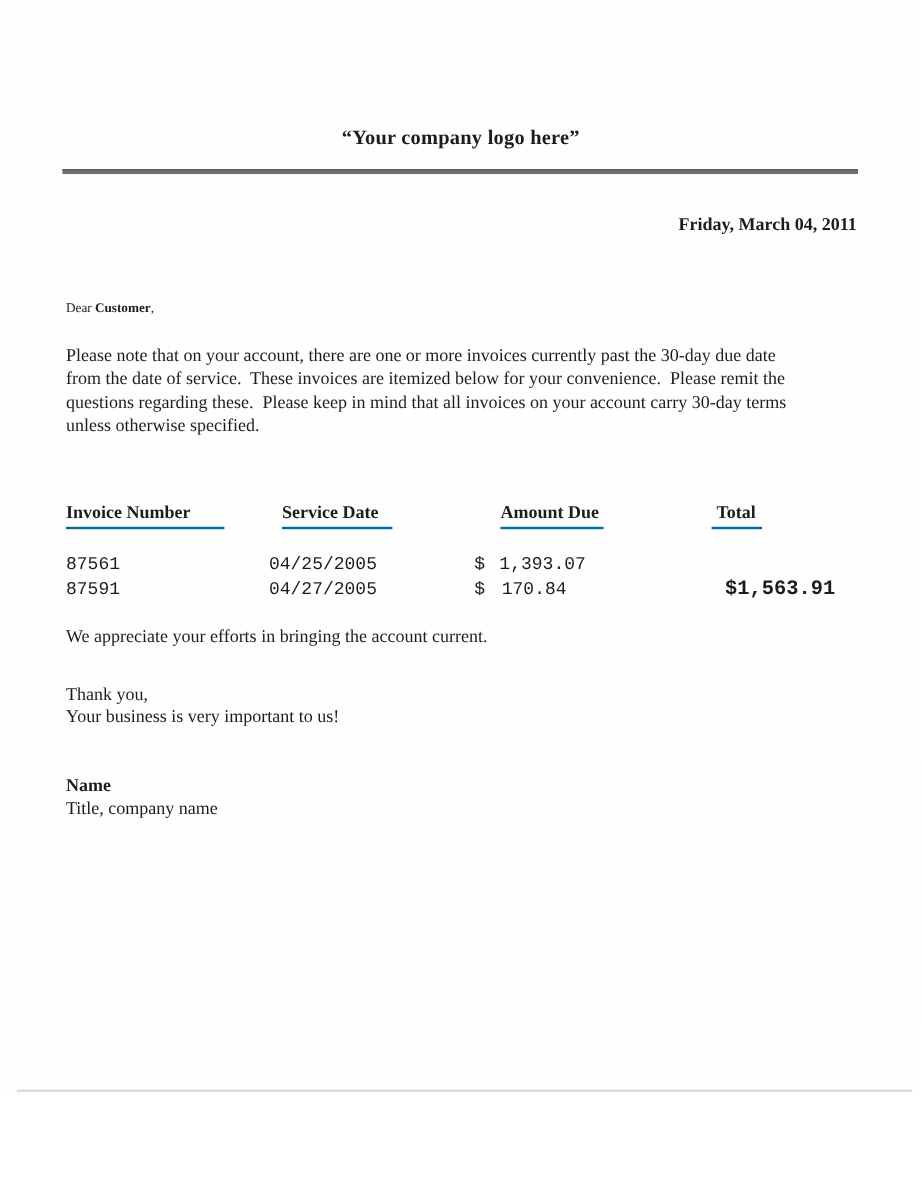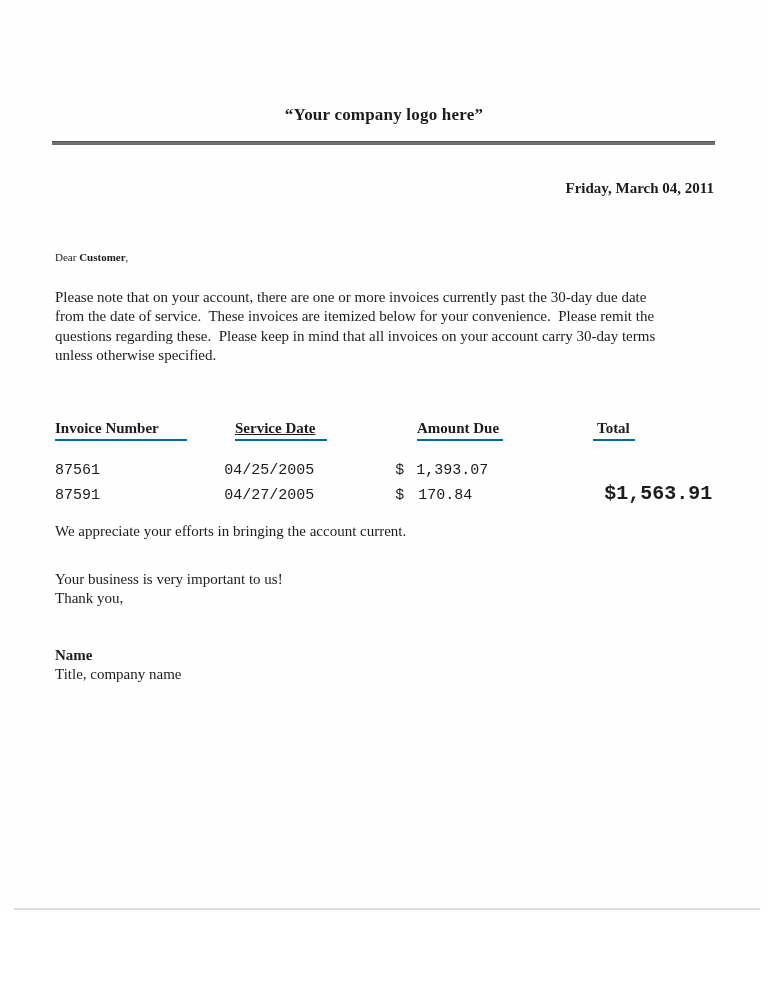--- a/index.html
+++ b/index.html
@@ -85,31 +85,31 @@
   .col-1 { width: 180px; }
   .col-2 { width: 182px; }
   .col-3 { width: 180px; }
   .col-4 { width: 120px; }
   .hdr-underline {
     display: inline-block;
     border-bottom: 2px solid #0369a1;
     padding-bottom: 2px;
   }
   .hdr-c1 { padding-right: 28px; }
-  .hdr-c2 { padding-right: 12px; text-decoration: underline; }
+  .hdr-c2 { padding-right: 12px; }
   .hdr-c3 { padding-right: 4px; }
   .hdr-c4 { padding-right: 5px; padding-left: 4px; margin-left: -4px; }
   .amount-cell { display: inline-flex; }
   .amount-number {
     display: inline-block;
     width: 58px;
     text-align: center;
     margin-left: 12px;
   }
-  .total-cell { font-weight: bold; font-size: 20px; margin-left: 40px; }
+  .total-cell { font-weight: bold; font-size: 17px; margin-left: 40px; }
   .appreciation-line {
     position: absolute;
     top: 511px;
     left: 55px;
     font-size: 15px;
     margin-top: 12px;
   }
   .closing-block {
     position: absolute;
     top: 570px;
@@ -193,22 +193,22 @@
           </span>
       </div>
       <div class="col-4 total-cell">$1,563.91</div>
     </div>
 
   </div>
 
   <div class="appreciation-line">We appreciate your efforts in bringing the account current.</div>
 
   <div class="closing-block">
+    <div>Thank you,</div>
     <div>Your business is very important to us!</div>
-    <div>Thank you,</div>
   </div>
 
   <div class="signature-block">
     <div class="signature-name">Name</div>
     <div>Title, company name</div>
   </div>
 
   <div class="page-bottom-edge"></div>
 
 </div>

